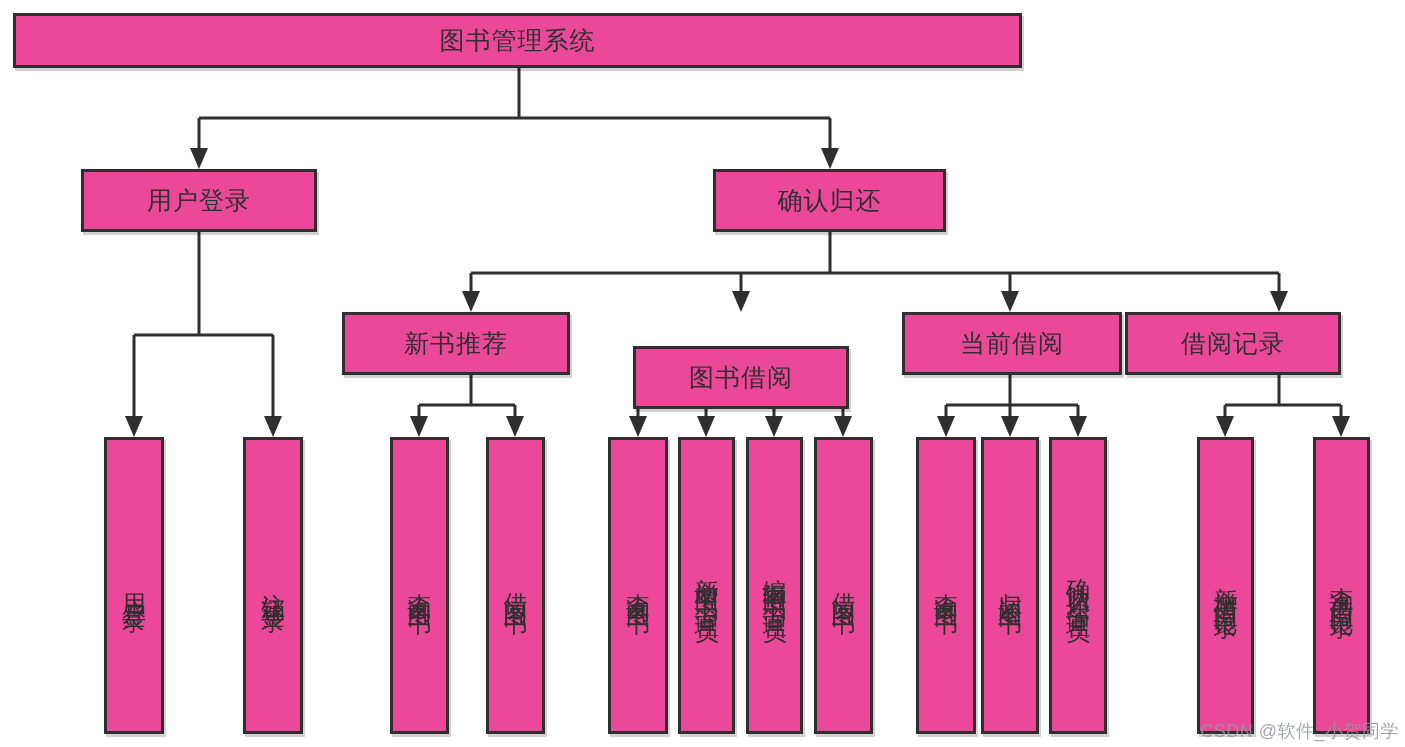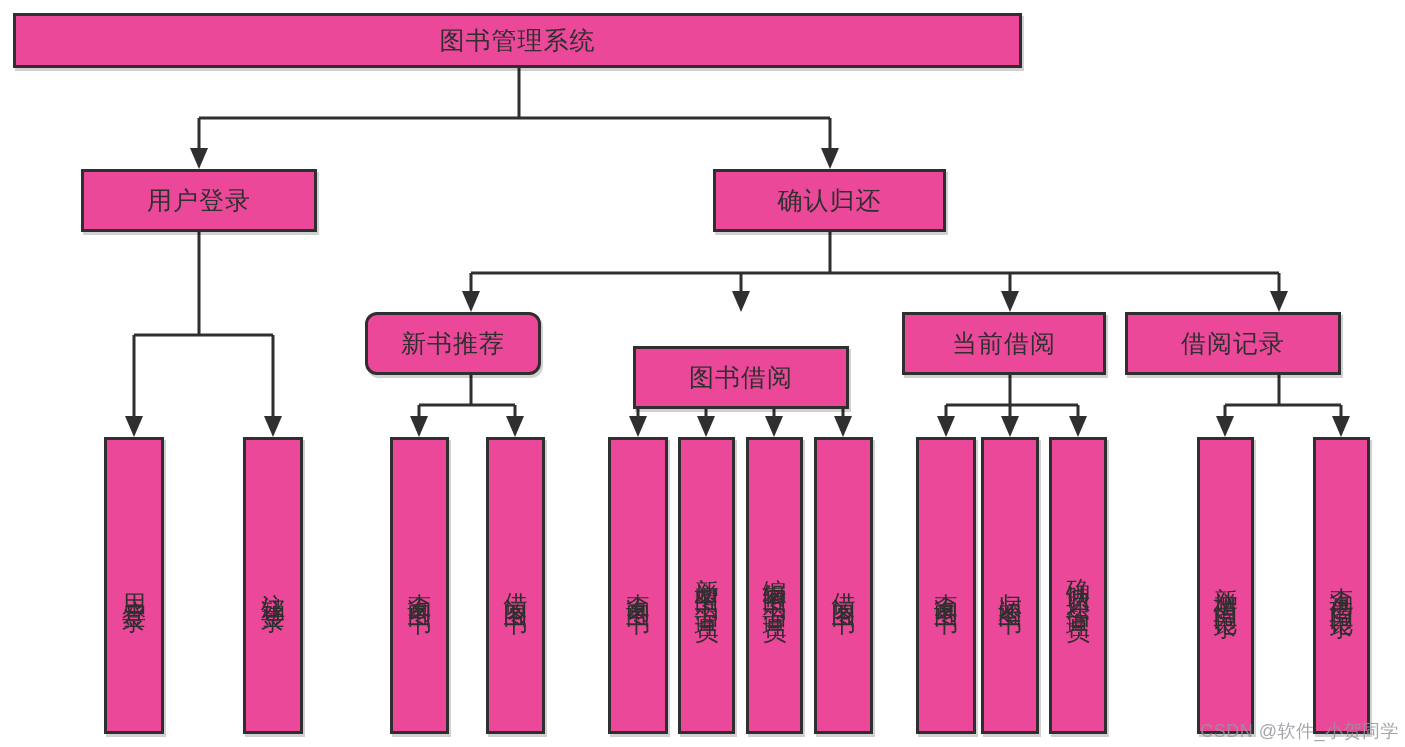--- a/index.html
+++ b/index.html
@@ -114,27 +114,27 @@
     <span class="h-label">图书管理系统</span>
   </div>
 
   <div class="node" style="left:81px; top:169px; width:236px; height:63px;">
     <span class="h-label">用户登录</span>
   </div>
   <div class="node" style="left:713px; top:169px; width:233px; height:63px;">
     <span class="h-label">确认归还</span>
   </div>
 
-  <div class="node" style="left:365px; top:312px; width:176px; height:63px;border-radius:12px;">
+  <div class="node" style="left:342px; top:312px; width:228px; height:63px;">
     <span class="h-label">新书推荐</span>
   </div>
   <div class="node" style="left:633px; top:312px; width:216px; height:63px;margin-top:34px;">
     <span class="h-label">图书借阅</span>
   </div>
-  <div class="node" style="left:902px; top:312px; width:204px; height:63px;">
+  <div class="node" style="left:902px; top:312px; width:220px; height:63px;">
     <span class="h-label">当前借阅</span>
   </div>
   <div class="node" style="left:1125px; top:312px; width:216px; height:63px;">
     <span class="h-label">借阅记录</span>
   </div>
 
   <div class="node leaf" style="left:104px; width:60px;">
     <span class="v-label">用户登录</span>
   </div>
   <div class="node leaf" style="left:243px; width:60px;">

